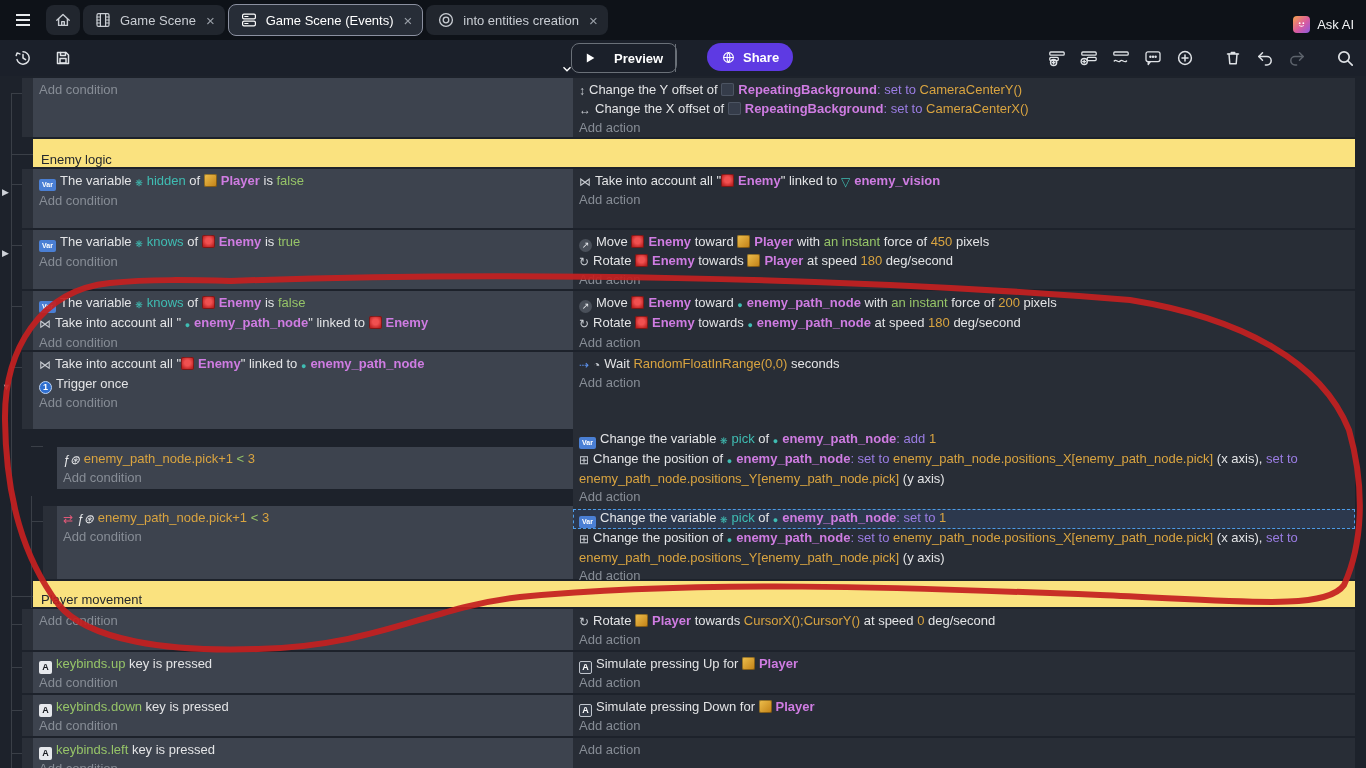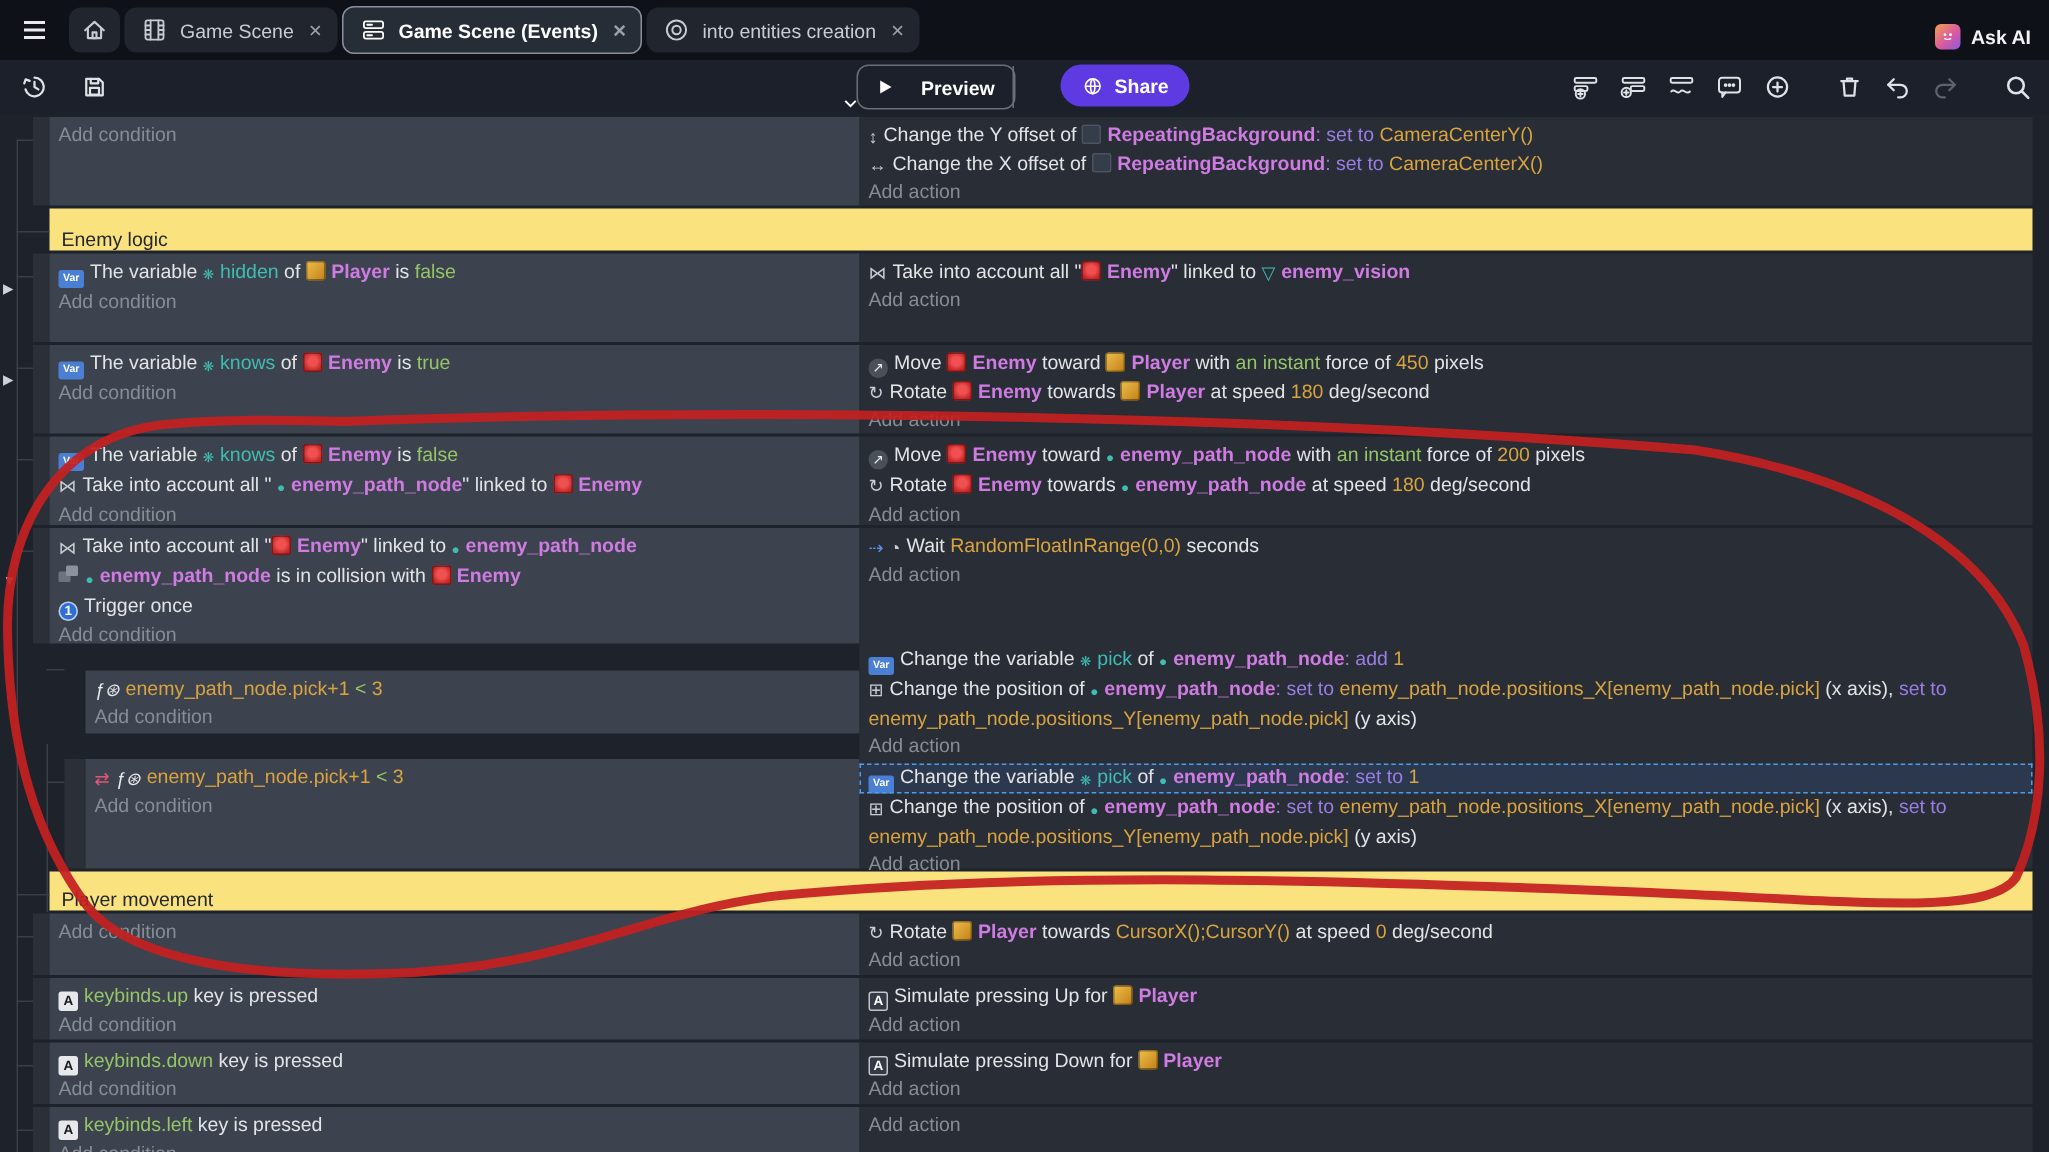--- a/index.html
+++ b/index.html
@@ -4,25 +4,25 @@
 <style>
   html,body{margin:0;padding:0}
   body{width:1366px;height:768px;overflow:hidden;position:relative;background:#1d222b;
        font-family:"Liberation Sans",sans-serif;font-size:13px;color:#e3e4e6;-webkit-font-smoothing:antialiased}
   
   .topbar{position:absolute;top:0;left:0;width:1366px;height:40px;background:#0e1218;display:flex;align-items:center;z-index:5}
   .hamburger{width:26px;height:26px;margin:0 10px 0 10px;display:flex;align-items:center;justify-content:center;color:#e8eaed;cursor:pointer}
   .tab{height:30px;margin:0 3px 0 0;display:flex;align-items:center;gap:7px;padding:0 10px;border-radius:8px;
        background:#21262e;color:#c9cdd3;white-space:nowrap;cursor:pointer}
   .tab.home{width:34px;justify-content:center;padding:0}
-  .tab.active{background:#272d37;border:1px solid #8b90a0;color:#fff;font-weight:bold}
+  .tab.active{background:#272d37;border:1px solid #8b90a0;color:#fff;font-weight:normal}
   .tab .ticon{display:flex;align-items:center;color:#c9cdd3}
   .tab.active .ticon{color:#fff}
   .tab .close{color:#9aa0a8;font-size:15px;margin-left:3px;line-height:1}
-  .askai{position:absolute;right:12px;top:0;height:48px;display:flex;align-items:center;gap:7px;font-weight:bold;color:#f2f3f5;cursor:pointer}
+  .askai{position:absolute;right:12px;top:0;height:48px;display:flex;align-items:center;gap:7px;font-weight:normal;color:#f2f3f5;cursor:pointer}
   .askai-ic{width:17px;height:17px;border-radius:4px;background:linear-gradient(135deg,#f5a24b,#d95aa0 55%,#8a5ae0);display:flex;align-items:center;justify-content:center}
   
   .toolbar{position:absolute;top:40px;left:0;width:1366px;height:36px;background:#1b202a;z-index:5}
   .tbleft{position:absolute;left:10px;top:0;height:36px;display:flex;align-items:center;gap:14px}
   .tbicon{width:26px;height:26px;display:flex;align-items:center;justify-content:center;color:#dfe2e6;cursor:pointer}
   .tbicon.dim{color:#5d636c}
   .previewbtn{position:absolute;left:571px;top:3px;height:28px;display:flex;align-items:center;border:1px solid #6a7078;border-radius:8px;color:#fff;font-weight:bold;cursor:pointer}
   .previewbtn .pv{display:flex;align-items:center;gap:16px;padding:0 12px 0 10px}
   .previewbtn .sep{width:1px;height:28px;background:#6a7078}
   .previewbtn .chev{padding:0 8px;display:flex;align-items:center}
@@ -309,21 +309,20 @@
           <div class="line"><span class="ic ic-glyph">↻</span><span class="t-p">Rotate </span><span class="ic box box-enemy"></span><span class="t-o">Enemy</span><span class="t-p"> towards </span><span class="ic ic-node">●</span><span class="t-o">enemy_path_node</span><span class="t-p"> at speed </span><span class="t-n">180</span><span class="t-p"> deg/second</span></div>
           <div class="line ghost">Add action</div>
         </div>
       </div>
       <div class="row" style="height: 77px;">
         <div class="tick"></div>
         <div class="chev" style="top: 30px; font-size: 9px;">▼</div>
         <div class="grab"></div>
         <div class="cond">
           <div class="line"><span class="ic ic-glyph">⋈</span><span class="t-p">Take into account all "</span><span class="ic box box-enemy"></span><span class="t-o">Enemy</span><span class="t-p">" linked to </span><span class="ic ic-node">●</span><span class="t-o">enemy_path_node</span></div>
-          <div class="line"><span class="ic ic-coll"><i></i><i></i></span><span class="ic ic-node">●</span><span class="t-o">enemy_path_node</span><span class="t-p"> is in collision with </span><span class="ic box box-enemy"></span><span class="t-o">Enemy</span></div>
           <div class="line"><span class="ic badge b-once">1</span><span class="t-p">Trigger once</span></div>
           <div class="line ghost">Add condition</div>
         </div>
         <div class="acts">
           <div class="line"><span class="ic ic-invert ic-async">⇢</span><span class="ic ic-glyph">◔</span><span class="t-p">Wait </span><span class="t-n">RandomFloatInRange(0,0)</span><span class="t-p"> seconds</span></div>
           <div class="line ghost">Add action</div>
         </div>
       </div>
       <div class="row ind1" style="height: 73px; align-items: center;">
         <div class="tick"></div>

